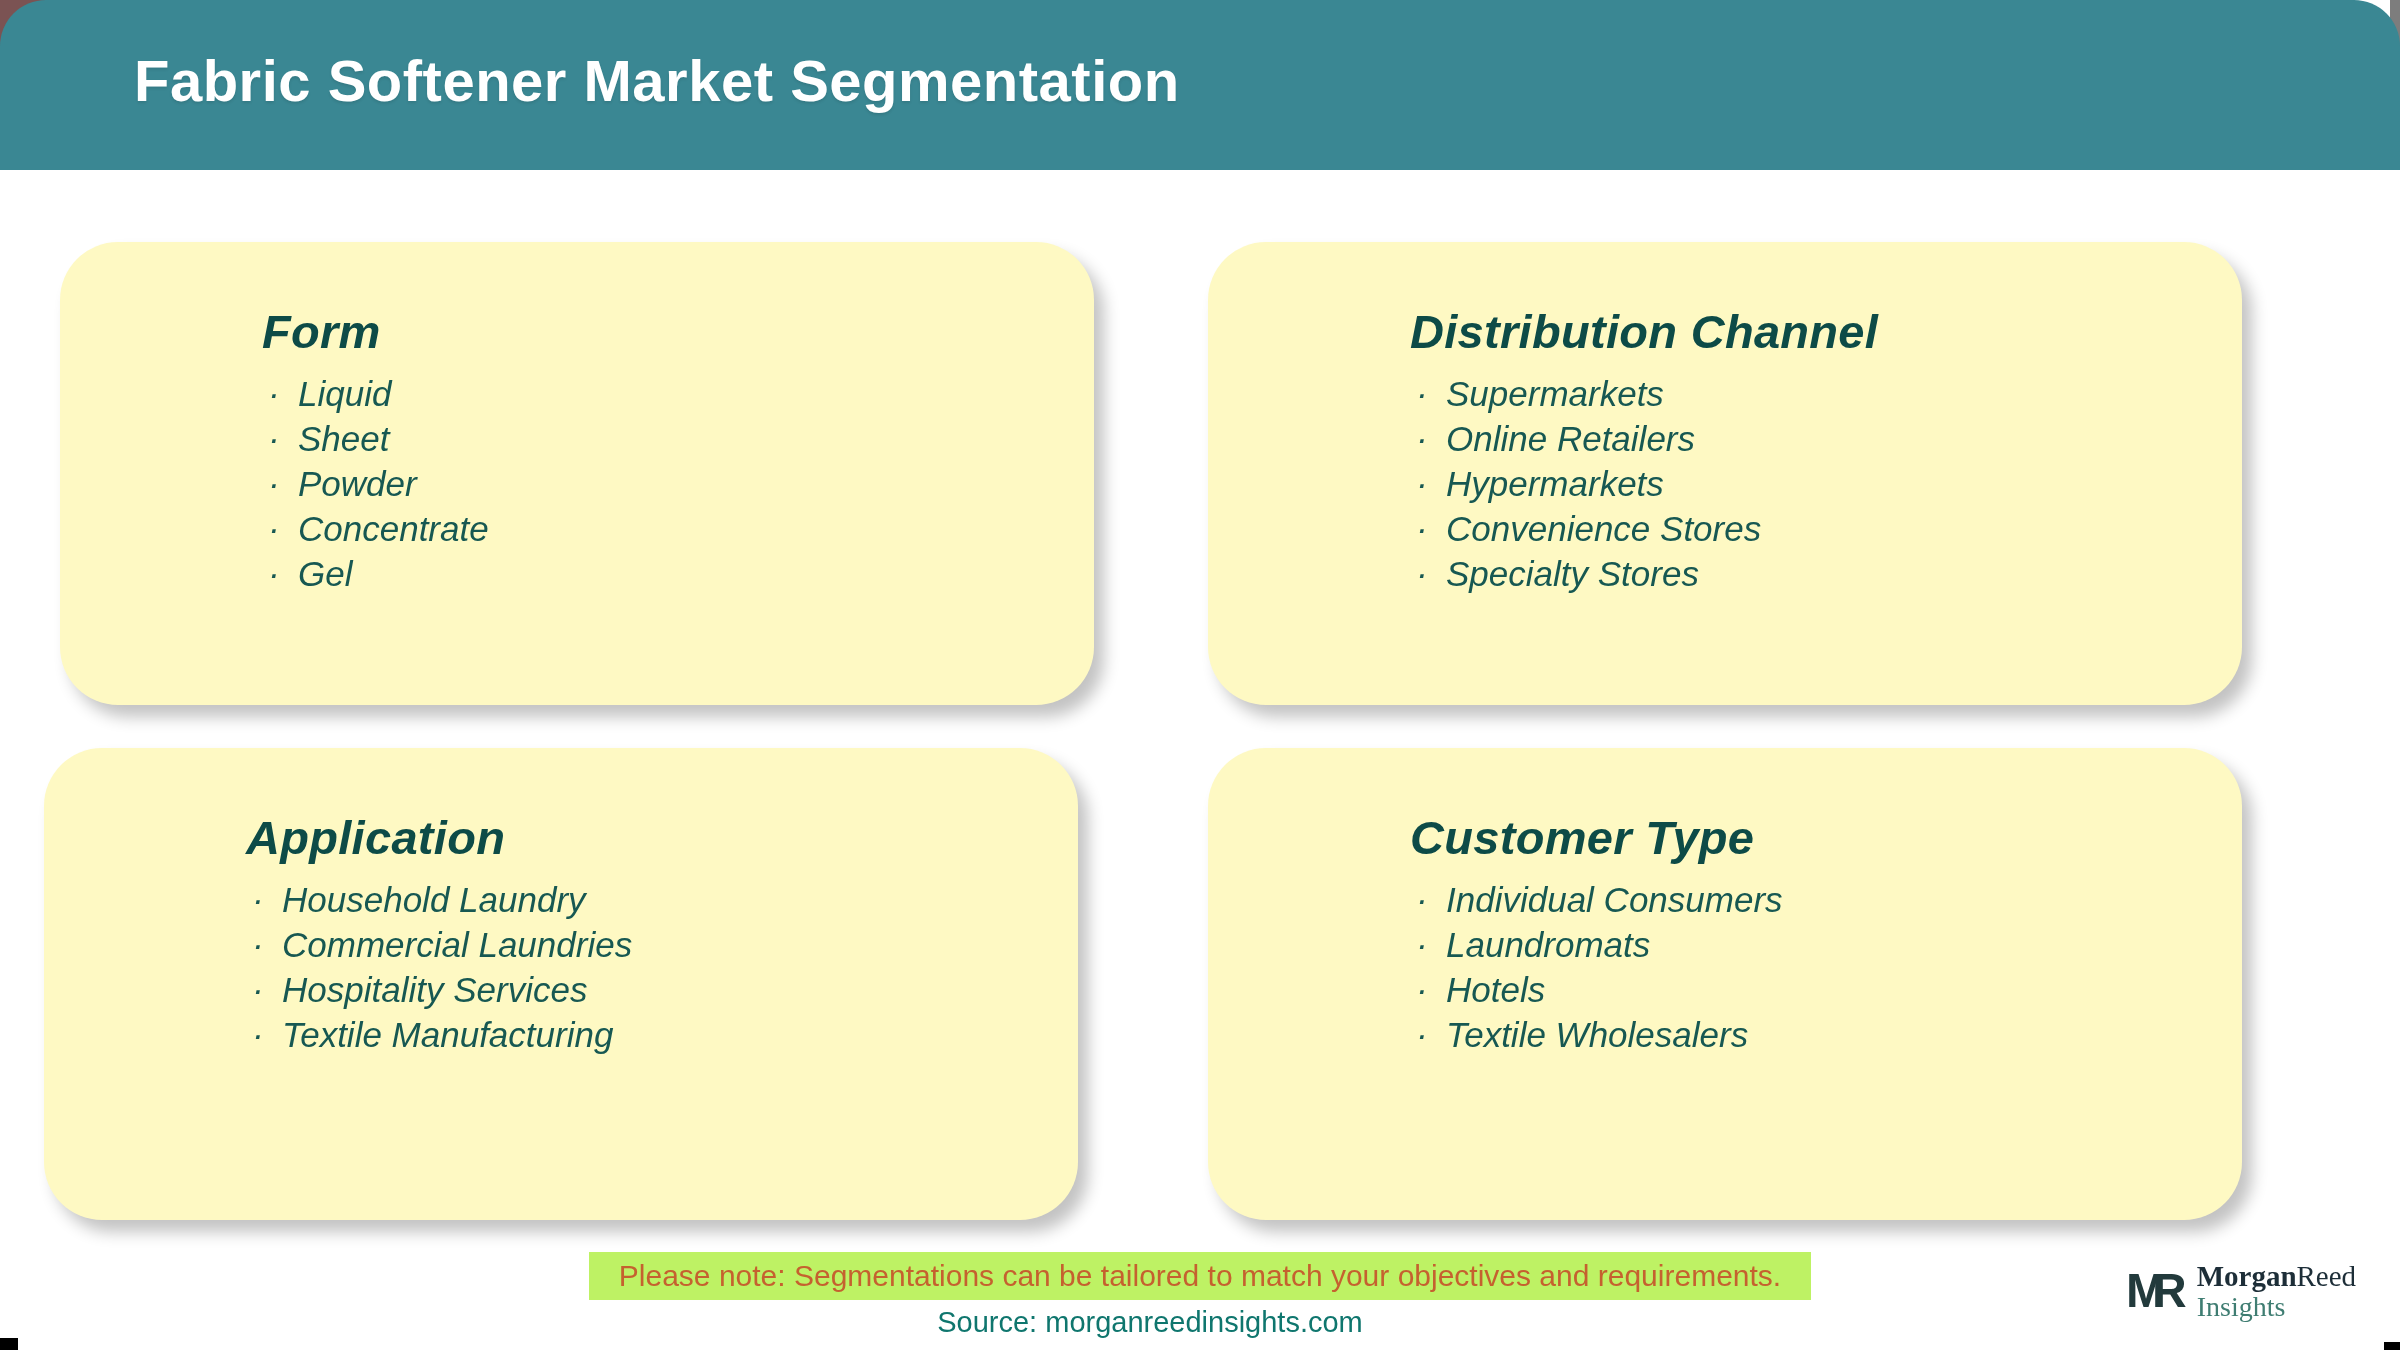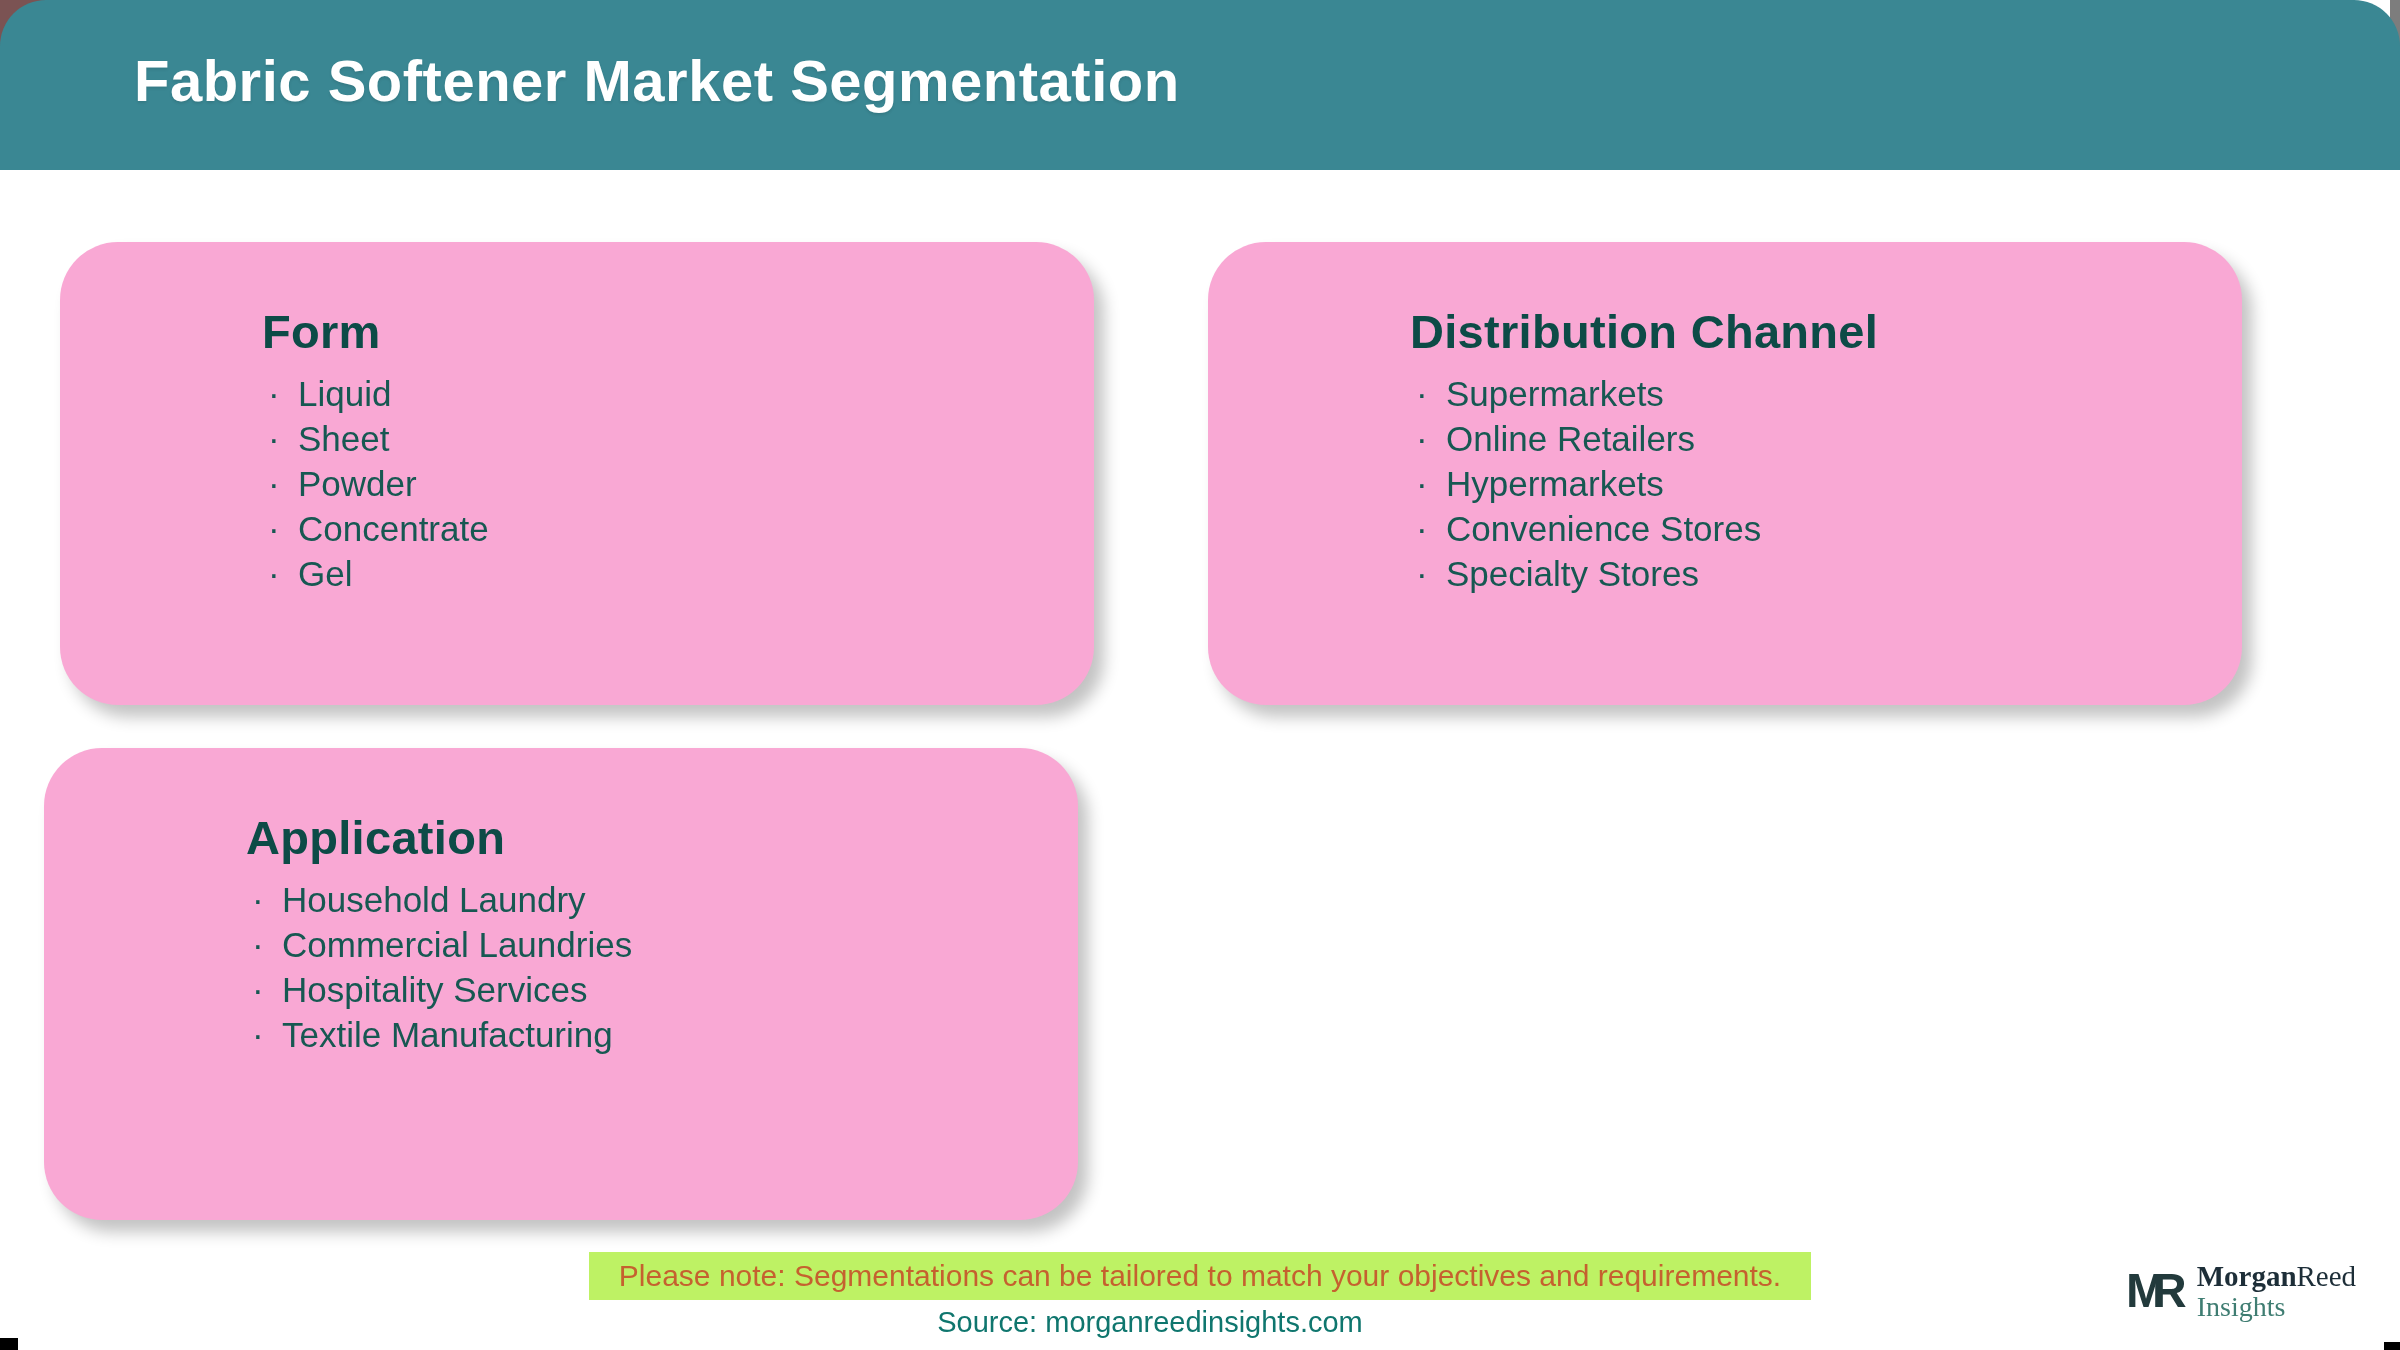--- a/index.html
+++ b/index.html
@@ -16,22 +16,23 @@
     background:#3A8793;border-radius:46px 46px 0 0;
   }
   .title{
     position:absolute;left:134px;top:47px;
     font-size:58px;font-weight:bold;color:#ffffff;letter-spacing:0.5px;
     text-shadow:0 2px 3px rgba(0,0,0,0.10);
     white-space:nowrap;
   }
 
   .card{
-    position:absolute;background:#f9a8d4;border-radius:58px;
+    position:absolute;background:#fef9c3;border-radius:58px;
     box-shadow:10px 12px 16px rgba(0,0,0,0.24);
+    font-style:italic;
   }
   .card .inner{padding:62px 50px 0 202px;}
   .card h2{
     margin:0 0 12px 0;font-size:47px;font-weight:bold;color:#0D4B47;
     letter-spacing:0.3px;
   }
   .card ul{list-style:none;margin:0;padding:0;}
   .card li{
     position:relative;padding-left:36px;font-size:35px;line-height:45px;
     color:#175852;
@@ -111,20 +112,31 @@
       <h2>Application</h2>
       <ul>
         <li>Household Laundry</li>
         <li>Commercial Laundries</li>
         <li>Hospitality Services</li>
         <li>Textile Manufacturing</li>
       </ul>
     </div>
   </div>
 
+  <div class="card c3">
+    <div class="inner">
+      <h2>Customer Type</h2>
+      <ul>
+        <li>Individual Consumers</li>
+        <li>Laundromats</li>
+        <li>Hotels</li>
+        <li>Textile Wholesalers</li>
+      </ul>
+    </div>
+  </div>
 
   <div class="note">Please note: Segmentations can be tailored to match your objectives and requirements.</div>
   <div class="source">Source: morganreedinsights.com</div>
 
   <div class="logo">
     <div class="mr">MR</div>
     <div class="logo-text">
       <div class="logo-name"><span class="bold">Morgan</span><span>Reed</span></div>
       <div class="logo-tagline">Insights</div>
     </div>

